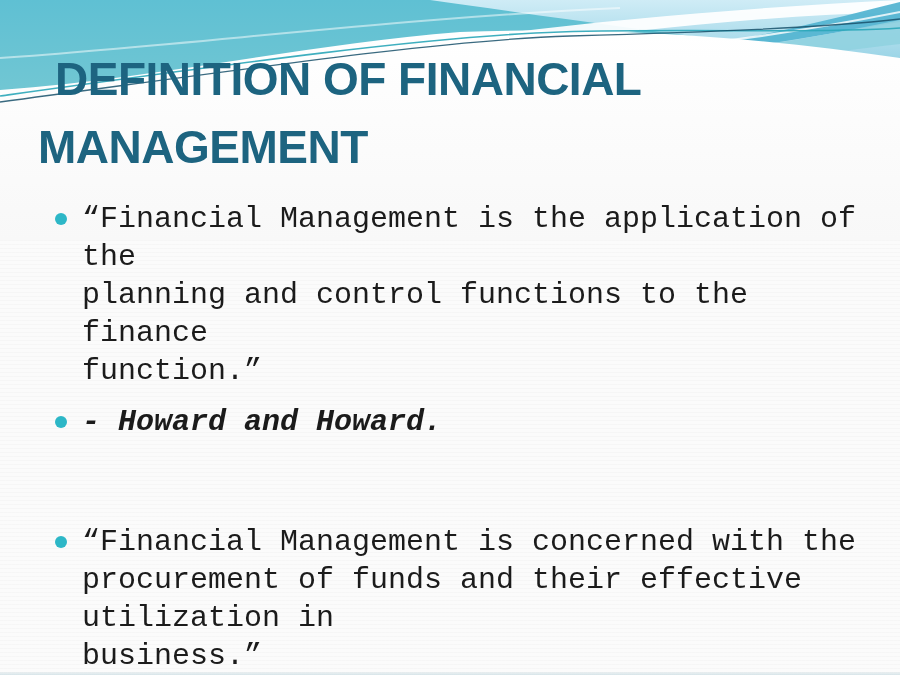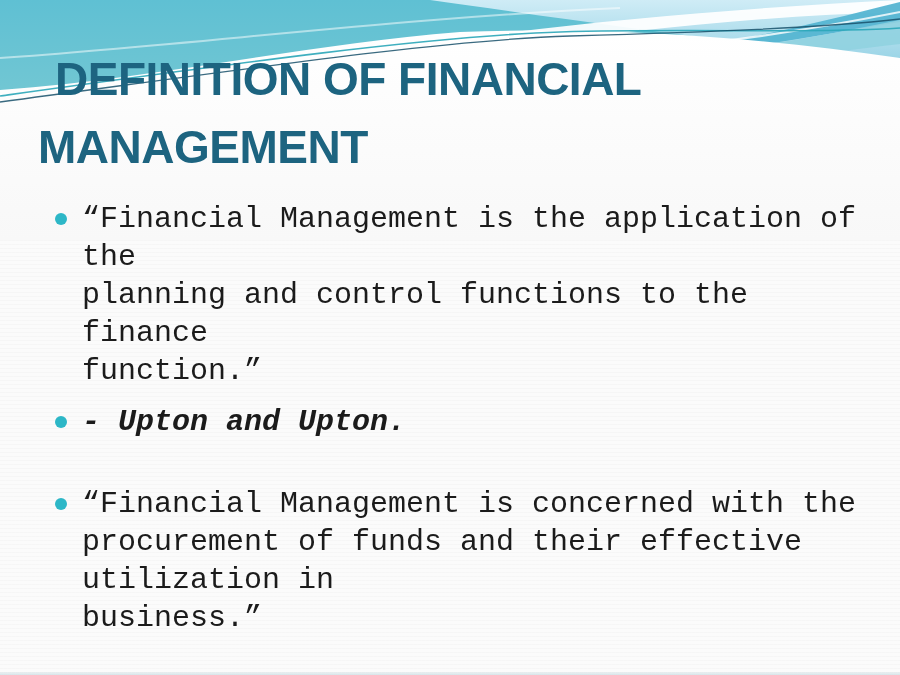--- a/index.html
+++ b/index.html
@@ -29,21 +29,21 @@
     font-size:30px; line-height:38px; color:#1b1b1b;
   }
   .bullet-list li { position:relative; padding-left:30px; margin:0; }
   .bullet-list li .txt { white-space:pre-line; display:block; }
   .bullet-list li .dot {
     position:absolute; left:3px; top:13px; width:12px; height:12px;
     border-radius:50%; background:#2db7c7;
   }
   li.item-attribution { font-weight:bold; font-style:italic; }
   #li-1 { margin-top:13px; }
-  #li-2 { margin-top:44px; }
+  #li-2 { margin-top:82px; }
   #li-3 { margin-top:6px; }
 
   .bottom-edge {
     position:absolute; left:0; bottom:0; width:900px; height:3px;
     background:linear-gradient(180deg, rgba(150,190,200,0.12), rgba(130,175,190,0.30));
   }
 </style>
 </head>
 <body>
 
@@ -92,21 +92,21 @@
 
   <ul class="bullet-list">
     <li id="li-0" class="item-quote">
       <span class="dot"></span>
       <span class="txt">“Financial Management is the application of the
 planning and control functions to the finance
 function.”</span>
     </li>
     <li id="li-1" class="item-attribution">
       <span class="dot"></span>
-      <span class="txt">- Upton and Upton.</span>
+      <span class="txt">- Howard and Howard.</span>
     </li>
     <li id="li-2" class="item-quote">
       <span class="dot"></span>
       <span class="txt">“Financial Management is concerned with the
 procurement of funds and their effective utilization in
 business.”</span>
     </li>
   </ul>
 
   <div class="bottom-edge"></div>

